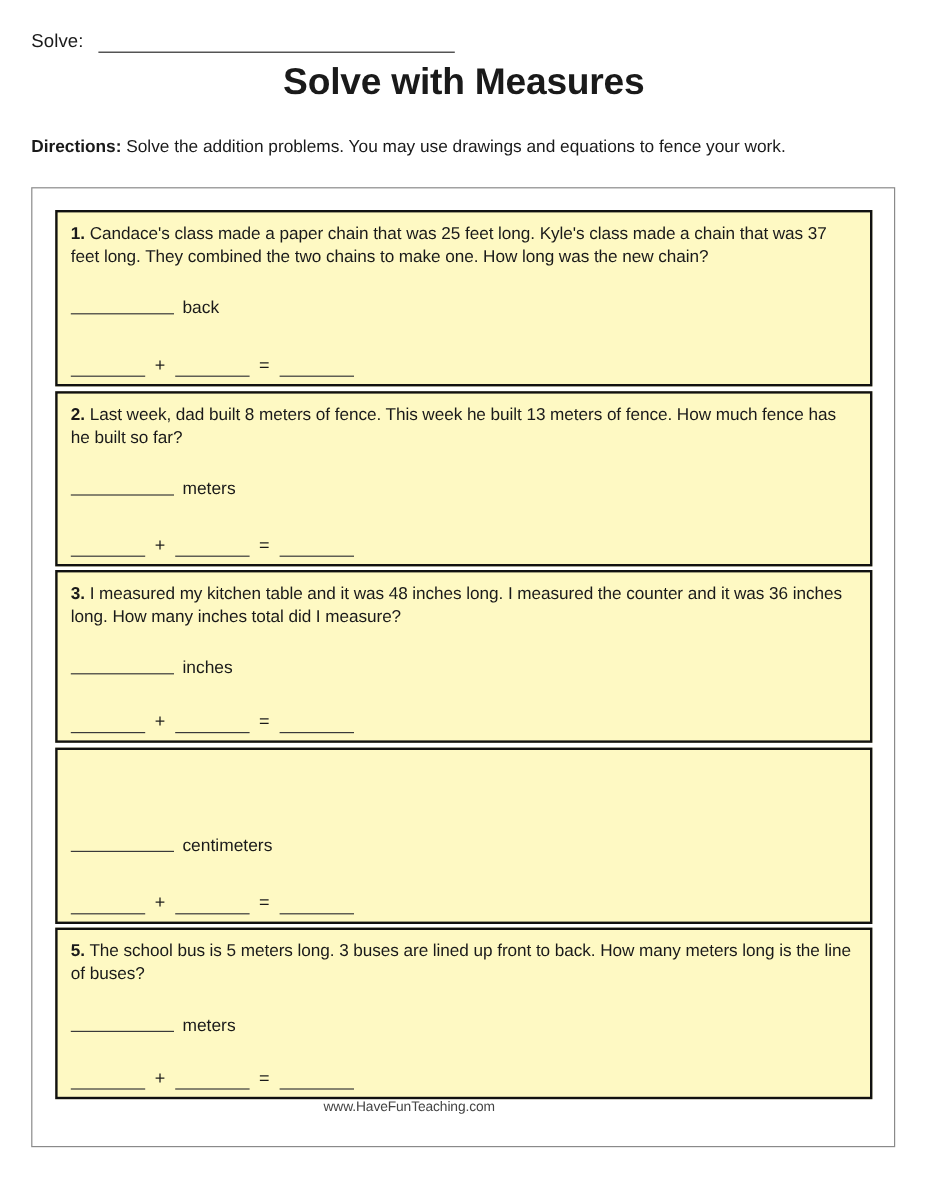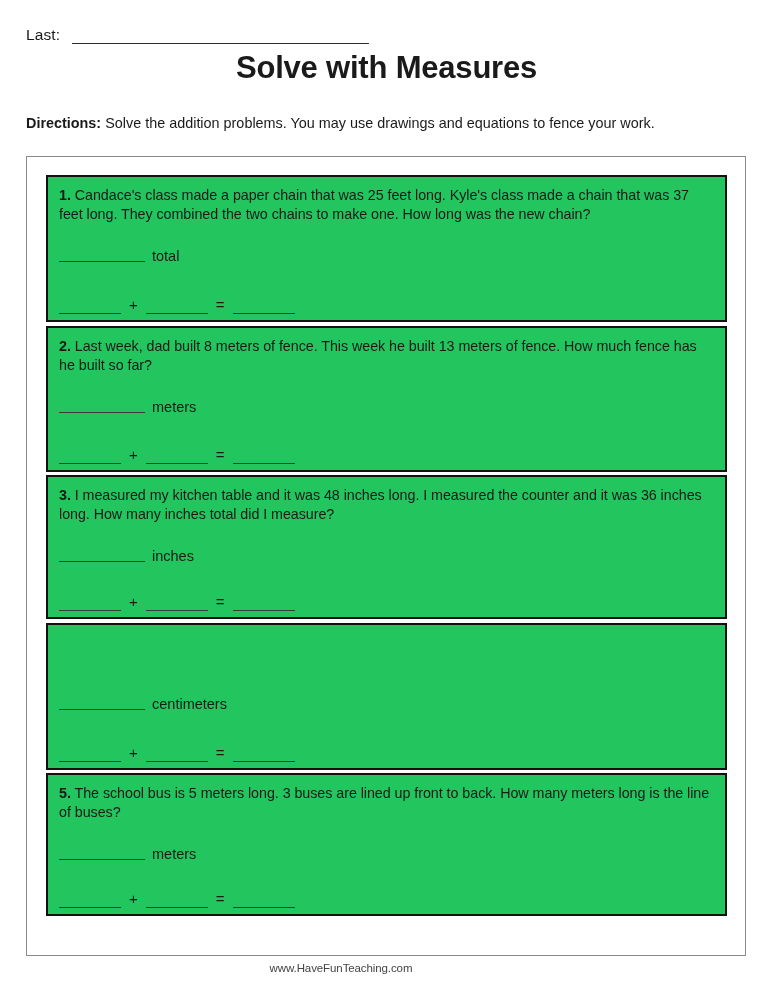--- a/index.html
+++ b/index.html
@@ -77,21 +77,21 @@
   .problems {
     position: absolute;
     left: 46px;
     top: 175px;
     width: 681px;
   }
 
   .problem-box {
     box-sizing: border-box;
     border: 2.6px solid #111111;
-    background: #22c55e;
+    background: #fef9c3;
     padding: 9px 11px 0 11px;
     position: relative;
     margin-bottom: 3.5px;
   }
   .problem-box.h1 { height: 147px; }
   .problem-box.h2 { height: 146px; }
   .problem-box.h3 { height: 144px; }
   .problem-box.h4 { height: 147px; }
   .problem-box.h5 { height: 143px; }
 
@@ -140,52 +140,52 @@
     display: inline-block;
     padding: 0 8px 2px 8px;
     font-size: 15px;
     line-height: 1;
   }
 
   
   .footer {
     position: absolute;
     left: 0;
-    top: 962px;
+    top: 917px;
     width: 682px;
     text-align: center;
     font-size: 11.5px;
     color: #444444;
     letter-spacing: -0.1px;
   }
 </style>
 </head>
 <body>
 
 <div class="name-row">
-  <span class="name-label">Last:</span>
+  <span class="name-label">Solve:</span>
   <span class="name-line"></span>
 </div>
 
 <div class="title">Solve with Measures</div>
 
 <div class="directions">
   <b>Directions:</b><span> Solve the addition problems. You may use drawings and equations to fence your work.</span>
 </div>
 
 <div class="sheet"></div>
 
 <div class="problems">
 
   <div class="problem-box h1">
     <div class="q-text">
       <span class="q-num">1.</span><span> Candace's class made a paper chain that was 25 feet long. Kyle's class made a chain that was 37 feet long. They combined the two chains to make one. How long was the new chain?</span>
     </div>
     <div class="answer-row pos">
-      <span class="blank-long"></span><span class="unit-label">total</span>
+      <span class="blank-long"></span><span class="unit-label">back</span>
     </div>
     <div class="equation-row">
       <span class="blank-short"></span>
       <span class="op">+</span>
       <span class="blank-short"></span>
       <span class="op">=</span>
       <span class="blank-short"></span>
     </div>
   </div>
 

